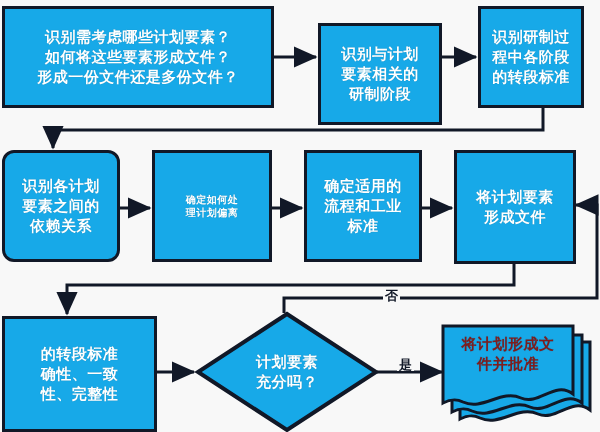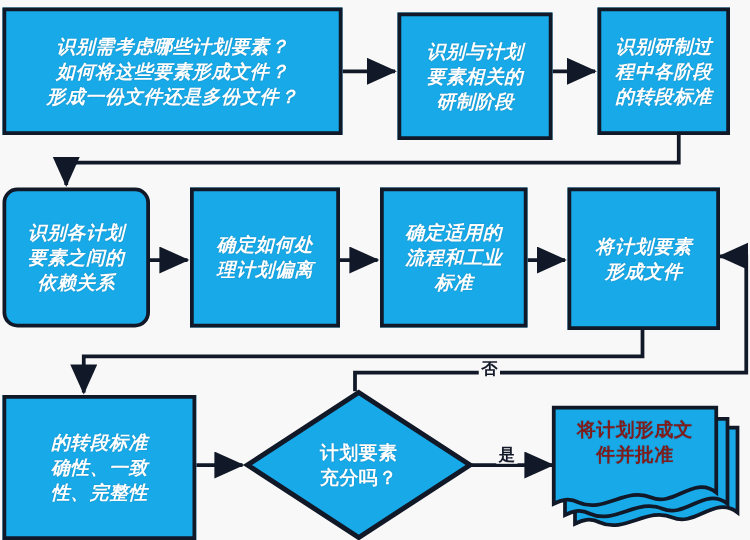--- a/index.html
+++ b/index.html
@@ -31,21 +31,20 @@
     color: #ffffff;
     font-weight: bold;
     letter-spacing: 0.5px;
     text-shadow: 0 0 1px rgba(0,0,0,0.25);
     z-index: 5;
   }
   .proc {
     background: #17a9e8;
     border: 3px solid #111827;
     line-height: 1.35;
-    font-style: italic;
   }
   .node-text { display: block; white-space: pre-line; }
   .diamond-wrap {
     position: absolute;
     z-index: 5;
   }
   .diamond-label {
     position: absolute;
     left: 0; top: 0;
     width: 100%; height: 100%;
@@ -121,39 +120,39 @@
       <path d="M284,313 L284,298 L597,298 L597,205 L576,205"></path>
     </g>
   </svg>
 
   <div class="node proc" style="left:2px; top:6px; width:272px; height:102px; font-size:15px;">
     <span class="node-text">识别需考虑哪些计划要素？
 如何将这些要素形成文件？
 形成一份文件还是多份文件？</span>
   </div>
 
-  <div class="node proc" style="left:318px; top:10px; width:124px; height:102px; font-size:15px;justify-content:center;">
+  <div class="node proc" style="left:318px; top:23px; width:124px; height:102px; font-size:15px;justify-content:center;">
     <span class="node-text">识别与计划
 要素相关的
 研制阶段</span>
   </div>
 
   <div class="node proc" style="left:478px; top:6px; width:106px; height:102px; font-size:15px;">
     <span class="node-text">识别研制过
 程中各阶段
 的转段标准</span>
   </div>
 
   <div class="node proc" style="left:2px; top:150px; width:118px; height:112px; font-size:15px;border-radius:12px;">
     <span class="node-text">识别各计划
 要素之间的
 依赖关系</span>
   </div>
 
-  <div class="node proc" style="left:152px; top:150px; width:120px; height:112px; font-size:15px;">
+  <div class="node proc" style="left:152px; top:150px; width:120px; height:112px; font-size:10px;">
     <span class="node-text">确定如何处
 理计划偏离</span>
   </div>
 
   <div class="node proc" style="left:304px; top:150px; width:118px; height:112px; font-size:15px;">
     <span class="node-text">确定适用的
 流程和工业
 标准</span>
   </div>
 

